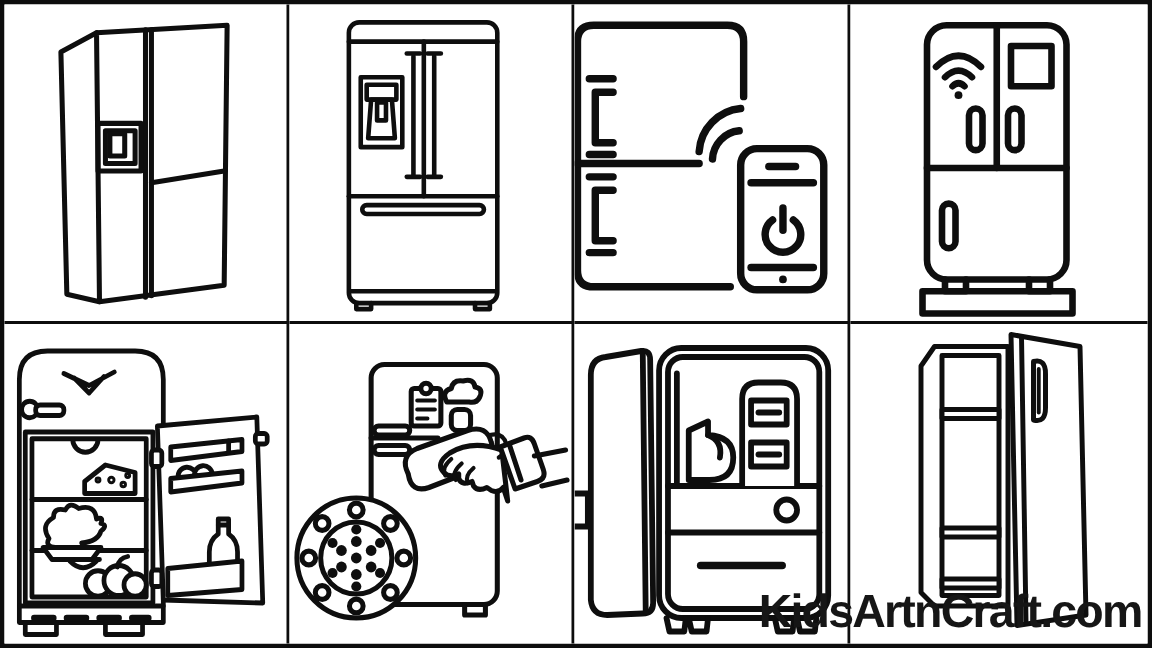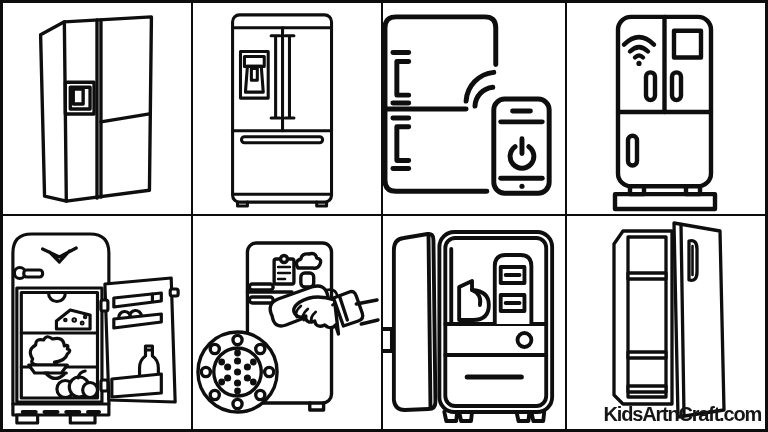--- a/index.html
+++ b/index.html
@@ -12,21 +12,21 @@
     grid-template-rows:213px 213px;
   }
   .cell{ position:relative; overflow:hidden; background:#ffffff;
          border-right:2px solid #0d0d0d; border-bottom:2px solid #0d0d0d; }
   .cell:nth-child(4n){ border-right:none; }
   .cell:nth-child(n+5){ border-bottom:none; }
   .cell svg{ display:block; width:100%; height:100%; }
   .lineart{ stroke:#0e0e0e; fill:none; stroke-linecap:round; stroke-linejoin:round; }
   .watermark{
     position:absolute; right:4px; bottom:3px; z-index:5;
-    font-size:20px; font-weight:bold; letter-spacing:-1.2px; color:#161616;
+    font-size:31px; font-weight:bold; letter-spacing:-1.2px; color:#161616;
     white-space:nowrap;
   }
 </style>
 </head>
 <body>
 
 <div class="sheet">
 
   <div class="cell">
     <svg viewBox="0 0 190 213" preserveAspectRatio="none" aria-label="side-by-side refrigerator coloring drawing">

